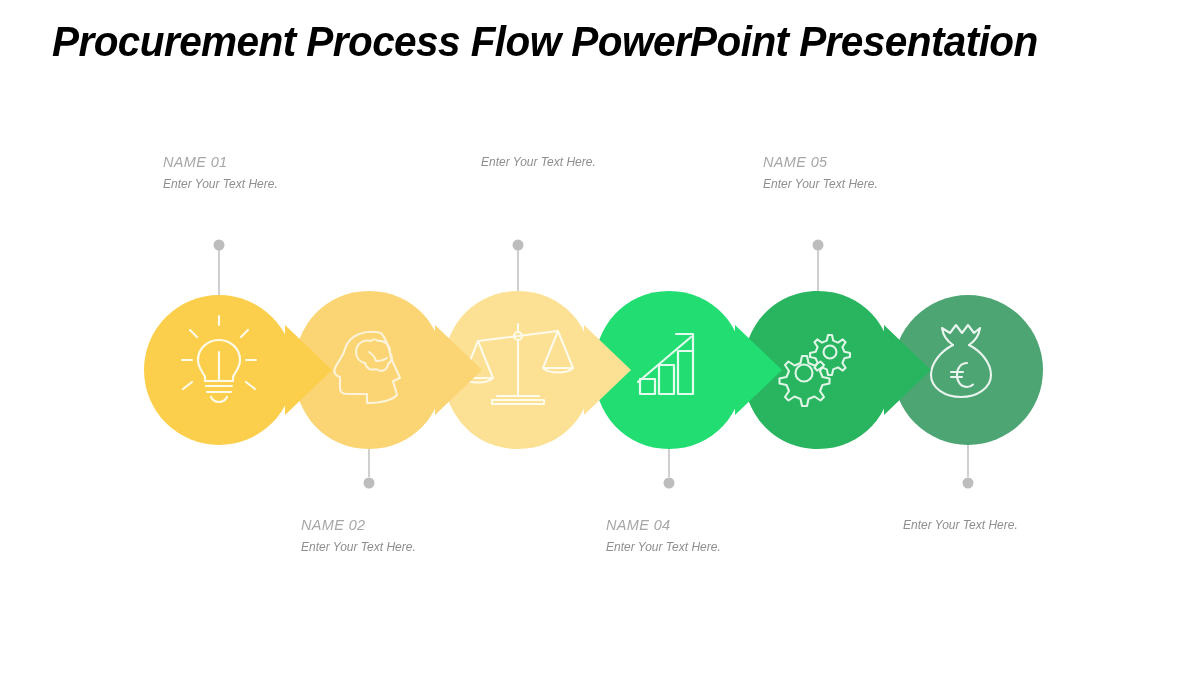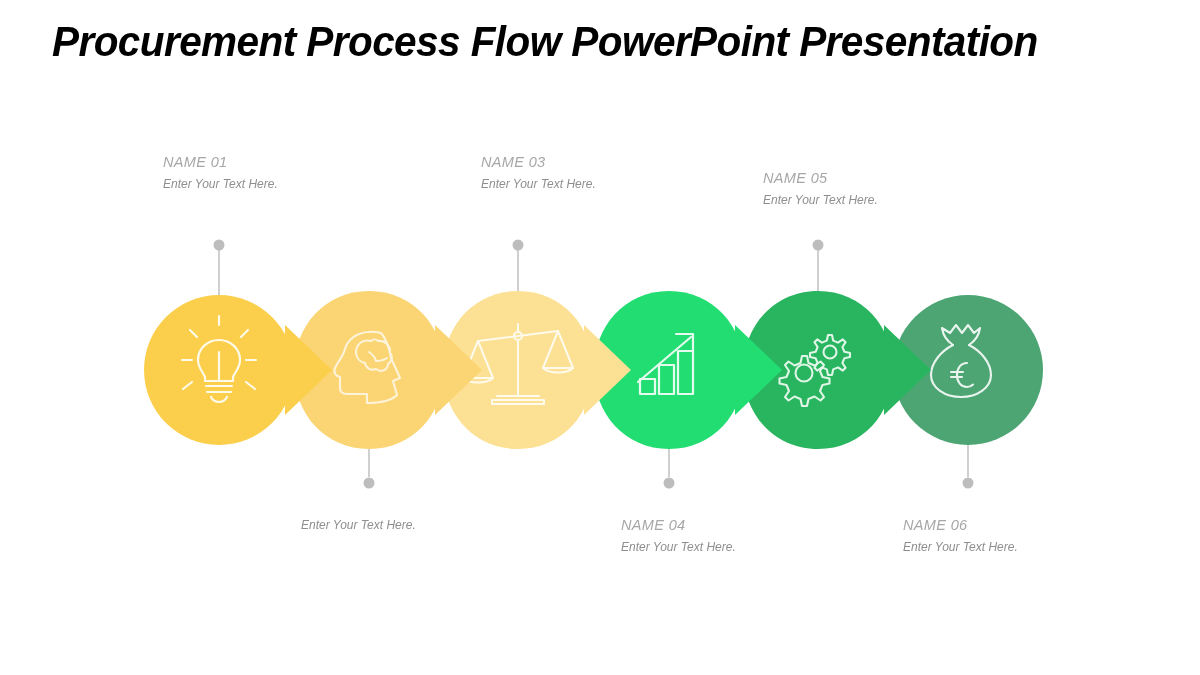--- a/index.html
+++ b/index.html
@@ -72,24 +72,24 @@
     font-size: 12px;
     color: #8e8e8e;
     line-height: 1.33;
     font-weight: 400;
     margin-top: 3px;
   }
 
   
   .callout.top-1 { left: 163px; top: 152px; }
   .callout.top-3 { left: 481px; top: 152px; }
-  .callout.top-5 { left: 763px; top: 168px; }
+  .callout.top-5 { left: 763px; top: 152px; }
   
   .callout.bot-2 { left: 301px; top: 515px; }
-  .callout.bot-4 { left: 606px; top: 515px; margin-left: 15px; }
+  .callout.bot-4 { left: 606px; top: 515px; }
   .callout.bot-6 { left: 903px; top: 515px; }
 </style>
 </head>
 <body>
 
 <div id="slide">
 
   <div id="slide-title">Procurement Process Flow PowerPoint Presentation</div>
 
   <div id="diagram">
@@ -249,37 +249,36 @@
         </g>
       </g>
     </svg>
 
     <div class="callout top-1">
       <div class="cname">NAME 01</div>
       <div class="ctext">Enter Your Text Here.</div>
     </div>
 
     <div class="callout top-3">
-      <div class="cname">NAME 03</div>
       <div class="ctext">Enter Your Text Here.</div>
     </div>
 
     <div class="callout top-5">
       <div class="cname">NAME 05</div>
       <div class="ctext">Enter Your Text Here.</div>
     </div>
 
     <div class="callout bot-2">
+      <div class="cname">NAME 02</div>
       <div class="ctext">Enter Your Text Here.</div>
     </div>
 
     <div class="callout bot-4">
       <div class="cname">NAME 04</div>
       <div class="ctext">Enter Your Text Here.</div>
     </div>
 
     <div class="callout bot-6">
-      <div class="cname">NAME 06</div>
       <div class="ctext">Enter Your Text Here.</div>
     </div>
 
   </div>
 </div>
 
 </body></html>

